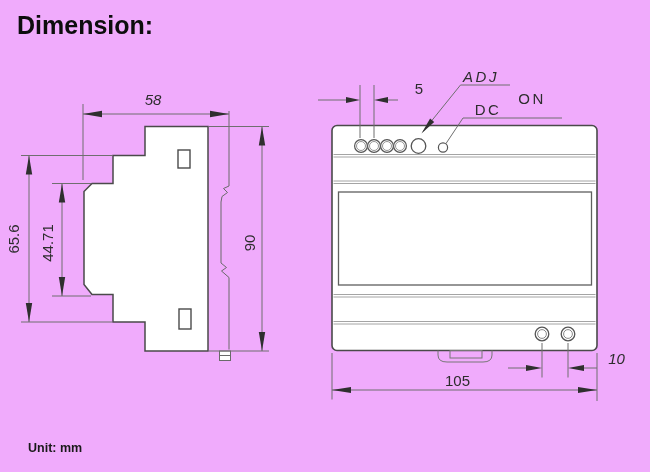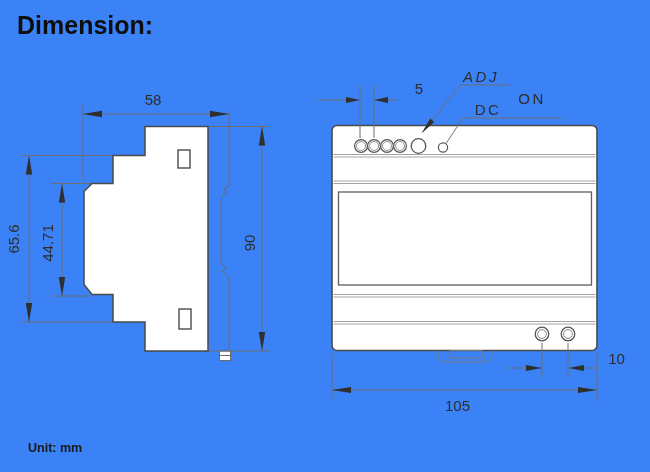--- a/index.html
+++ b/index.html
@@ -1,17 +1,17 @@
 <!DOCTYPE html>
 <html><head>
 <meta charset="utf-8">
 <style>
   html,body{margin:0;padding:0;background:#fff;}
   .canvas{
-    position:relative;width:650px;height:472px;background:#3b82f6;overflow:hidden;
+    position:relative;width:650px;height:472px;background:#f0abfc;overflow:hidden;
     font-family:"Liberation Sans",sans-serif;
   }
   .page-title{
     position:absolute;left:17px;top:11px;
     font-size:25px;font-weight:bold;color:#0d0d0d;letter-spacing:0px;
   }
   .unit-note{
     position:absolute;left:28px;top:441px;
     font-size:12.5px;font-weight:bold;color:#1a1a1a;
   }
@@ -144,26 +144,26 @@
       <g stroke="#6f6f6f" stroke-width="1">
         <line x1="332" y1="353" x2="332" y2="399.5"></line>
         <line x1="597" y1="353" x2="597" y2="401"></line>
         <line x1="332" y1="390" x2="597" y2="390"></line>
       </g>
       <polygon points="332,390 351,386.9 351,393.1" fill="#2f2f2f"></polygon>
       <polygon points="597,390 578,386.9 578,393.1" fill="#2f2f2f"></polygon>
     </g>
   </svg>
 
-  <div class="lbl" style="left:153px;top:99px;">58</div>
+  <div class="lbl" style="left:153px;top:99px;font-style:italic;">58</div>
   <div class="lbl rot" style="left:12.5px;top:239px;">65.6</div>
   <div class="lbl rot" style="left:46.5px;top:243px;">44.71</div>
   <div class="lbl rot" style="left:249px;top:243px;">90</div>
 
   <div class="lbl" style="left:419px;top:88px;">5</div>
   <div class="lbl sp" style="left:481px;top:76px;font-style:italic;">ADJ</div>
   <div class="lbl sp" style="left:488px;top:109px;">DC</div>
   <div class="lbl sp" style="left:532px;top:98px;">ON</div>
-  <div class="lbl" style="left:457.5px;top:380px;margin-top:25px;">105</div>
-  <div class="lbl" style="left:616.5px;top:357.5px;">10</div>
+  <div class="lbl" style="left:457.5px;top:380px;">105</div>
+  <div class="lbl" style="left:616.5px;top:357.5px;font-style:italic;">10</div>
 
   <div class="unit-note">Unit: mm</div>
 </div>
 
 </body></html>

